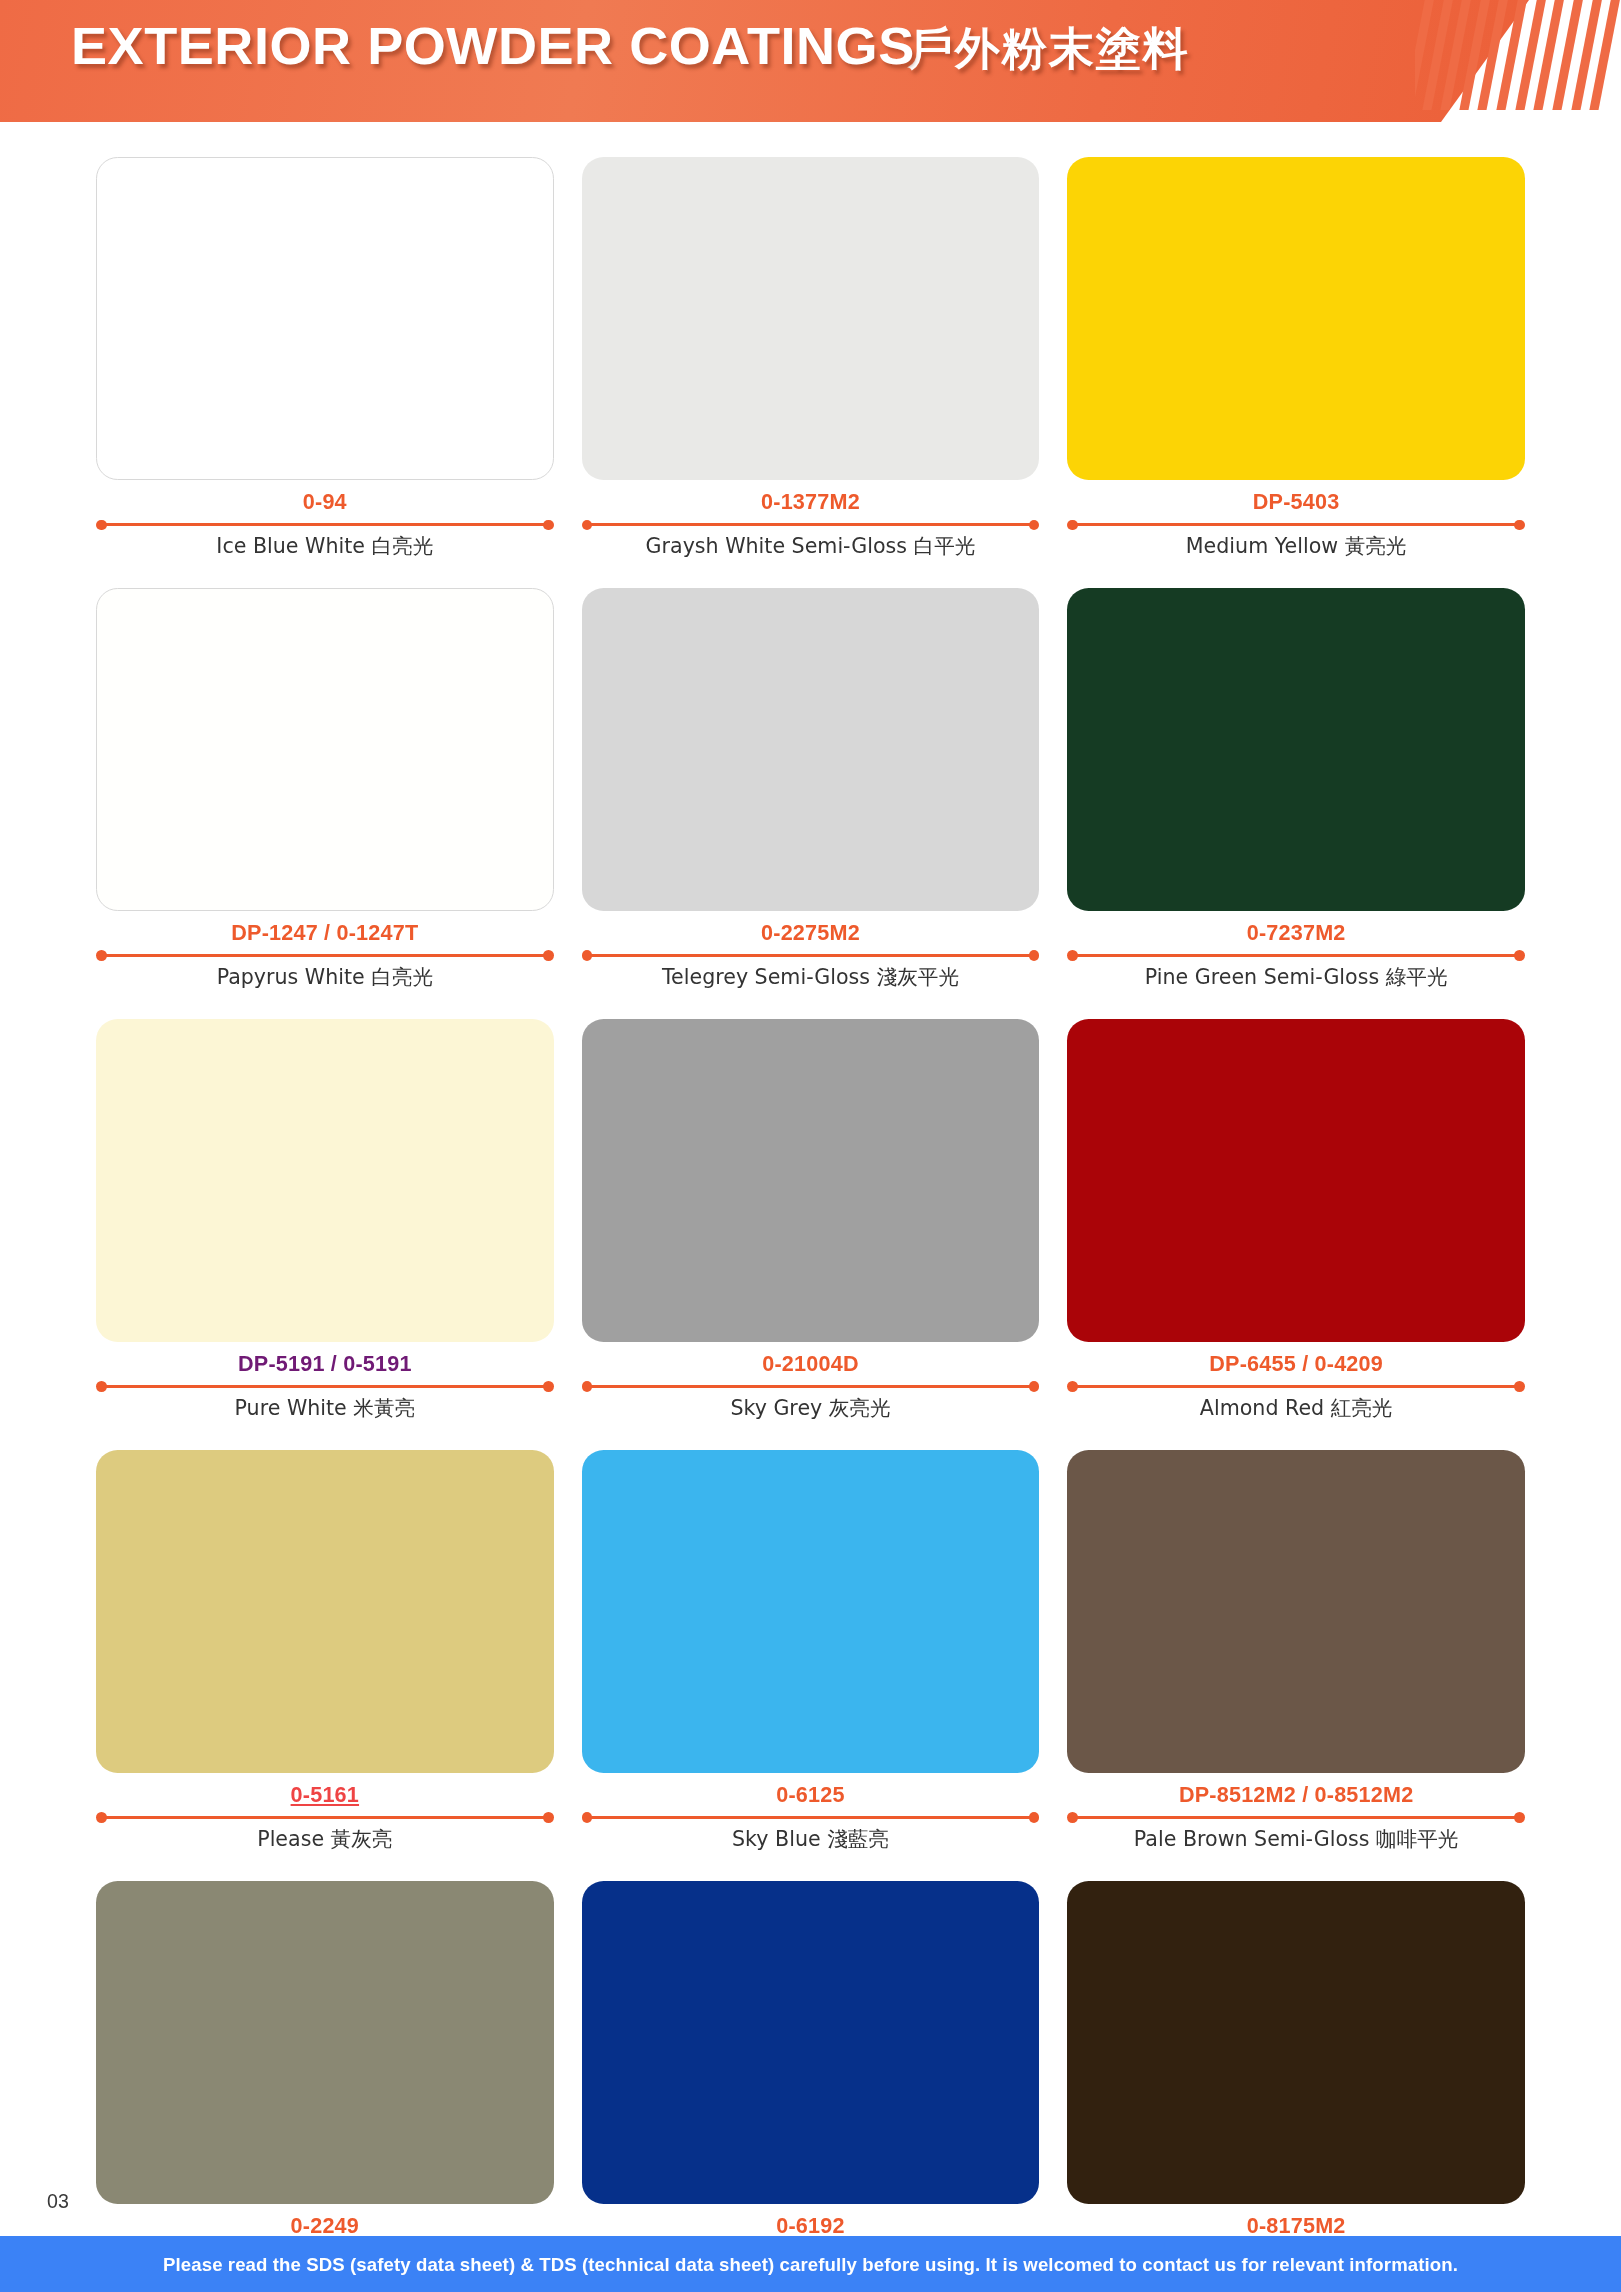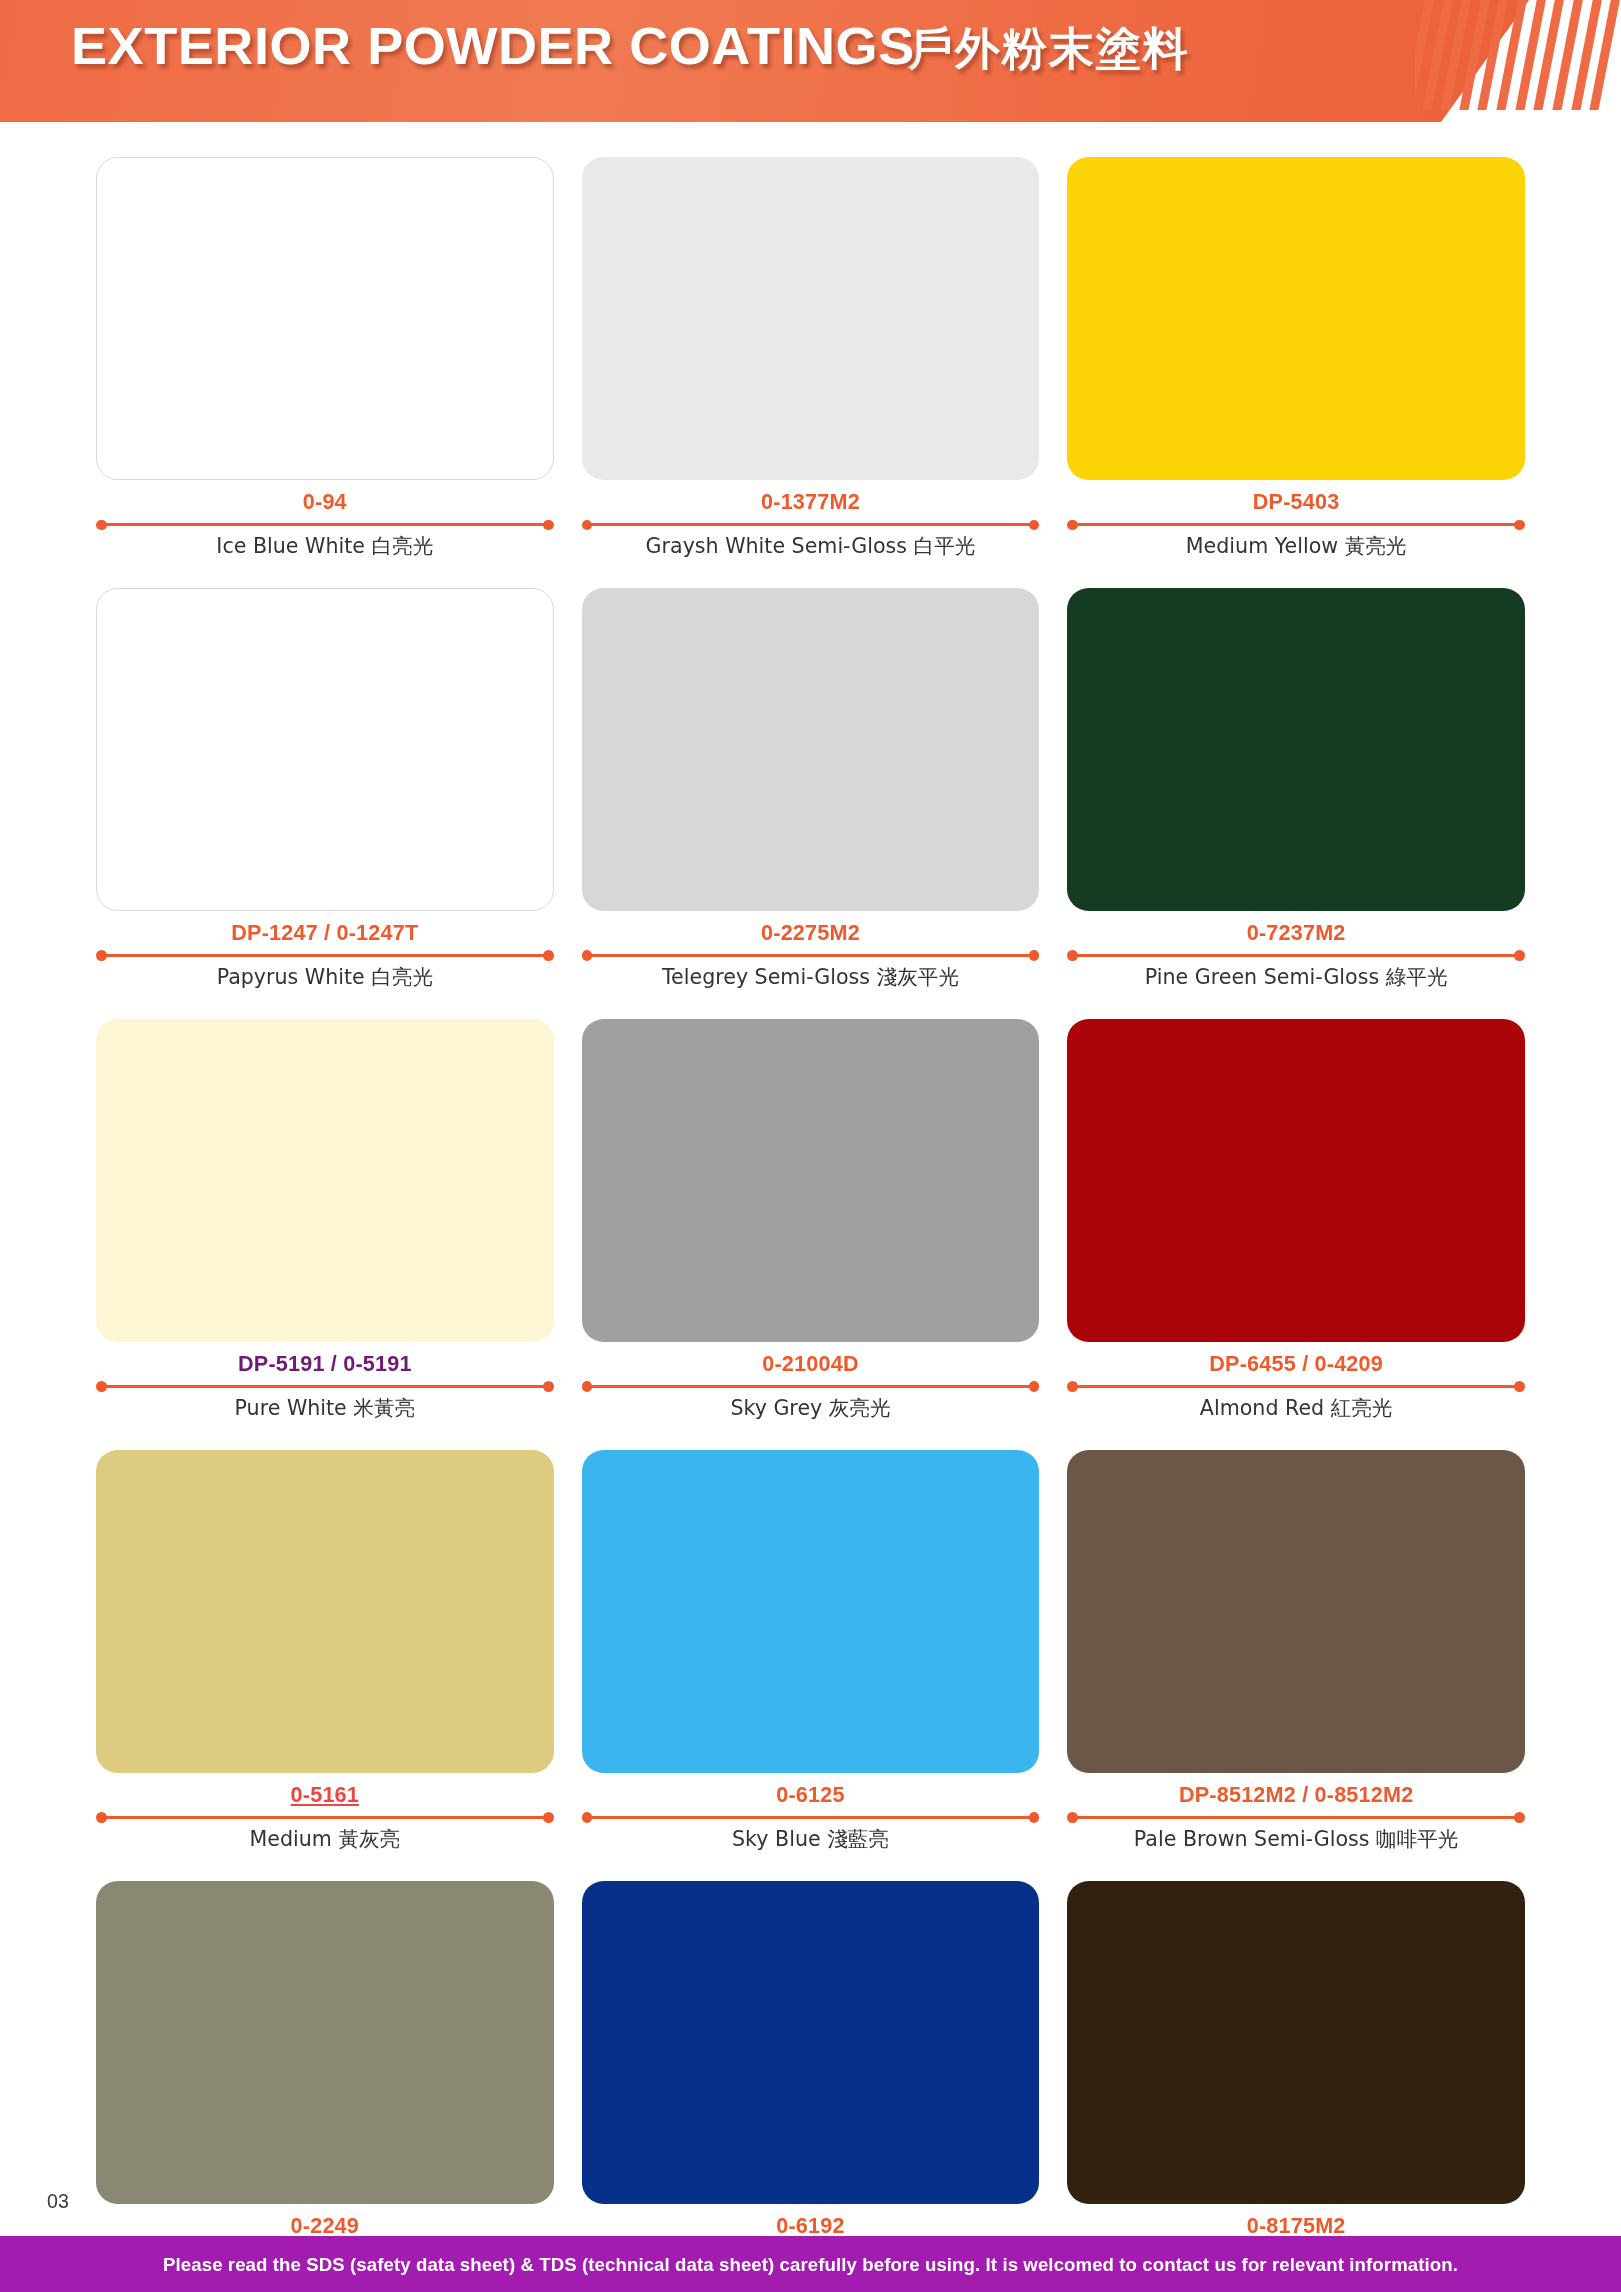--- a/index.html
+++ b/index.html
@@ -87,21 +87,21 @@
 
   
   .page-number {
     position:absolute; left:47px; bottom:80px;
     font-size:19.6px; color:#3a3a3a; font-weight:normal;
   }
 
   
   .footer {
     position:absolute; left:0; bottom:0; width:1621px; height:57px;
-    background:#a21caf;
+    background:#3b82f6;
     display:flex; align-items:center; justify-content:center;
   }
   .footer-text {
     font-size:18.6px; font-weight:bold; color:#ffffff;
     letter-spacing:0.1px; white-space:nowrap;
   }
 </style>
 </head>
 <body>
 
@@ -239,21 +239,21 @@
       </div>
       <div class="cell">
         <div class="swatch" style="background: rgb(221, 203, 127);"></div>
         <div class="label">
           <div class="code" style="color: #ef4444; text-decoration: underline;">0-5161</div>
           <div class="rule">
             <span class="dot left"></span>
             <span class="line"></span>
             <span class="dot right"></span>
           </div>
-          <div class="name">Medium 黃灰亮</div>
+          <div class="name">Please 黃灰亮</div>
         </div>
       </div>
       <div class="cell">
         <div class="swatch" style="background: rgb(59, 181, 238);"></div>
         <div class="label">
           <div class="code" style="color: rgb(238, 90, 44);">0-6125</div>
           <div class="rule">
             <span class="dot left"></span>
             <span class="line"></span>
             <span class="dot right"></span>

